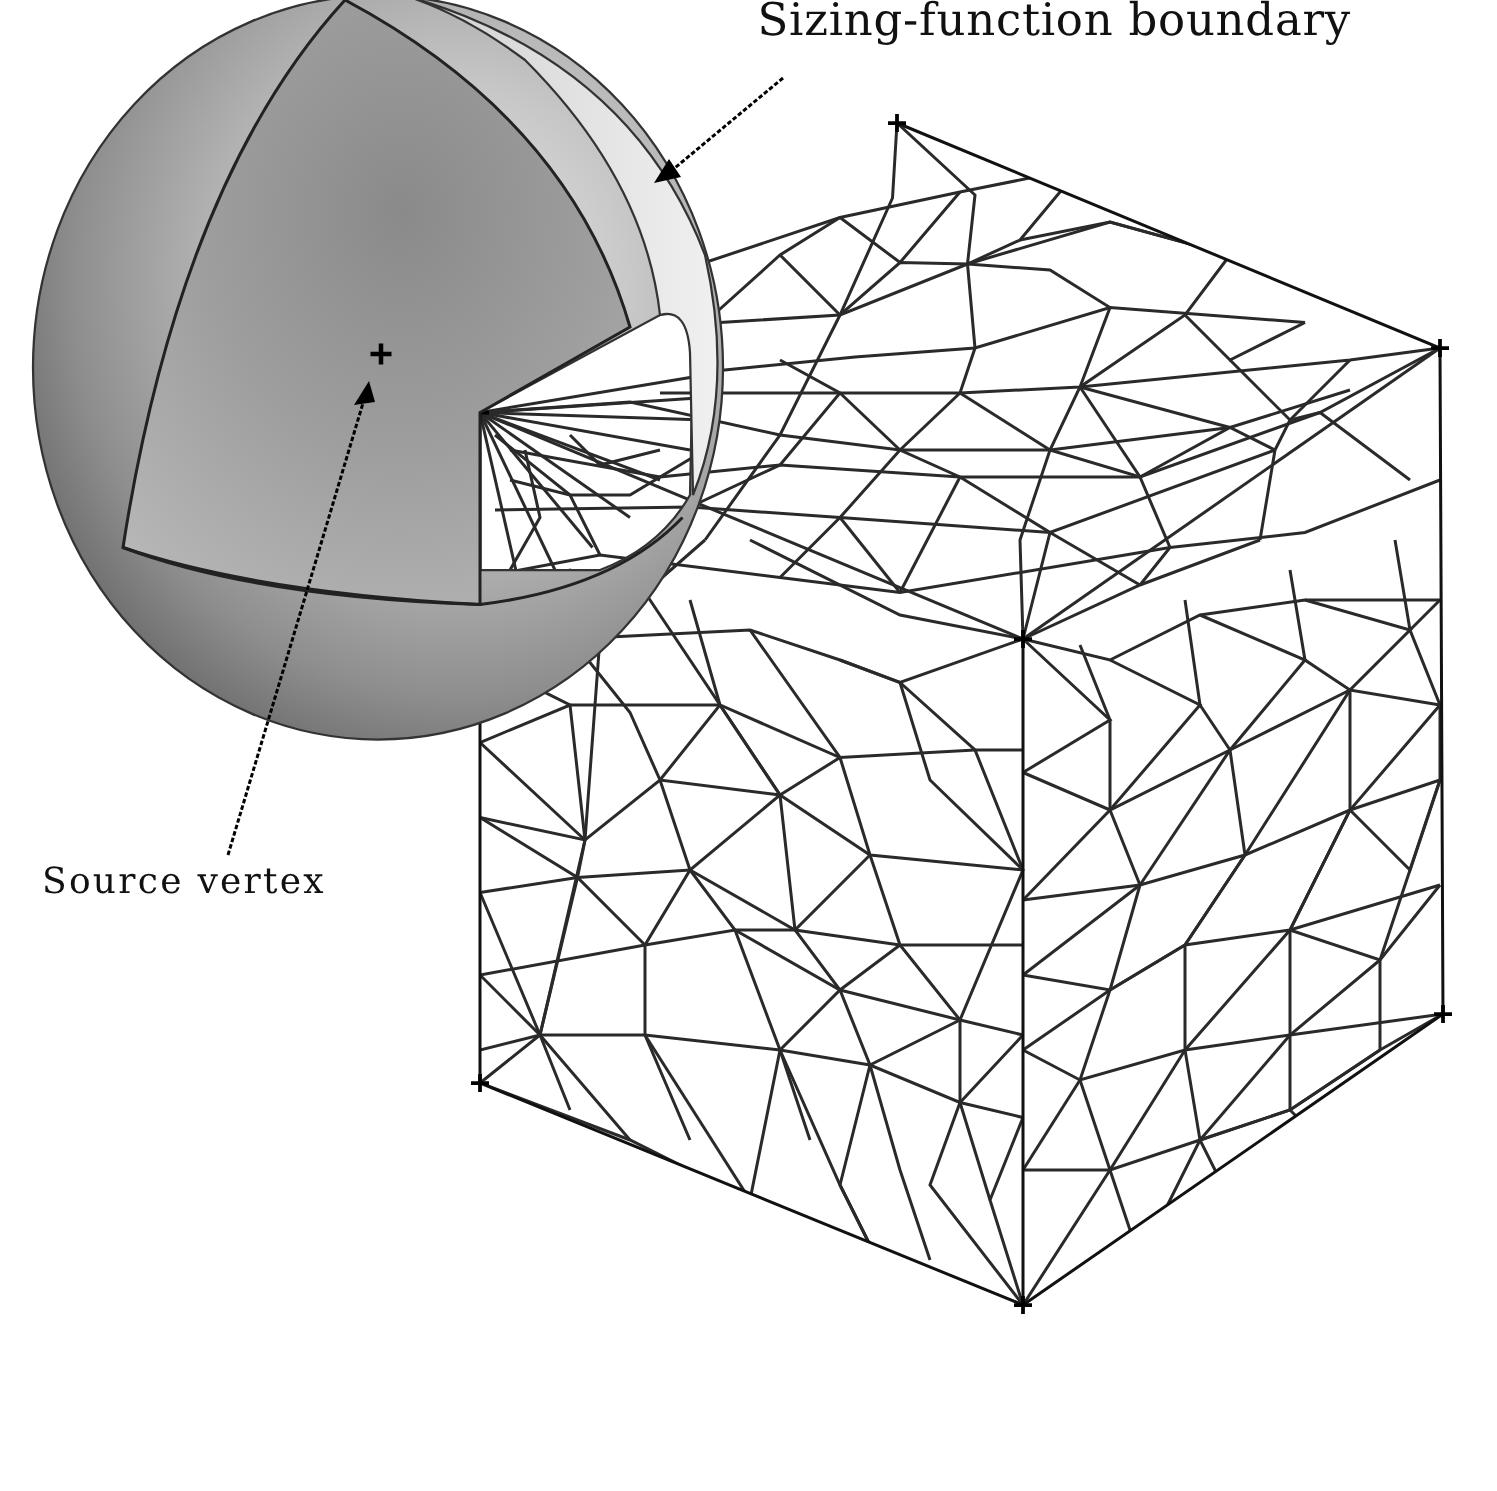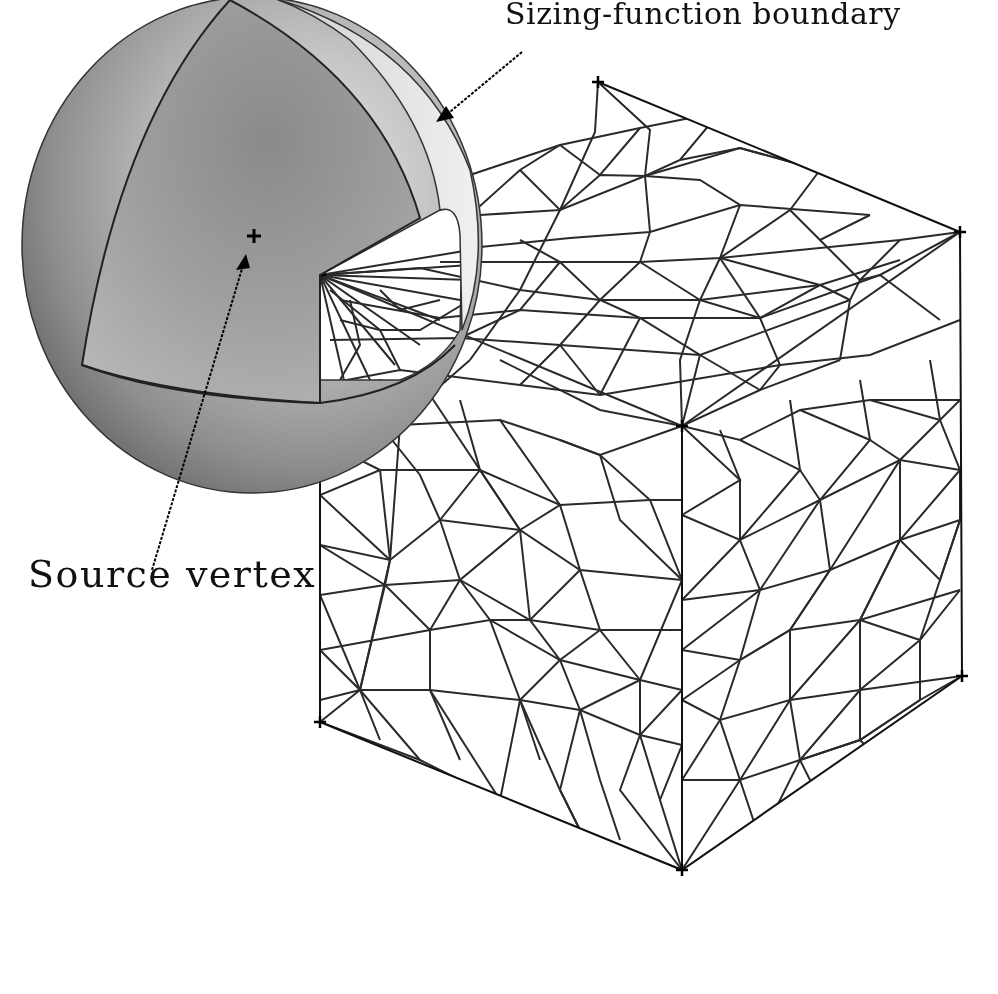--- a/index.html
+++ b/index.html
@@ -6,21 +6,21 @@
   body { width: 998px; height: 994px; position: relative; overflow: hidden; }
   #figure { position: absolute; left: 0; top: 0; width: 998px; height: 994px; }
   .label {
     position: absolute;
     font-family: "DejaVu Serif", "Liberation Serif", serif;
     color: #111;
     white-space: nowrap;
     letter-spacing: 0.5px;
   }
   #label-sizing { left: 505px; top: -4px; font-size: 30px; }
-  #label-source { left: 28px; top: 552px; font-size: 38px; letter-spacing: 1.5px; }
+  #label-source { left: 28px; top: 573px; font-size: 24px; letter-spacing: 1.5px; }
   .mesh line, .mesh polyline { stroke: #2a2a2a; stroke-width: 2; fill: none; }
   .edge { stroke: #111; stroke-width: 2; }
 </style>
 </head>
 <body>
 
 <svg id="figure" viewBox="0 0 998 994" xmlns="http://www.w3.org/2000/svg">
   <defs>
     <radialGradient id="sphereGrad" cx="0.62" cy="0.38" r="0.75">
       <stop offset="0" stop-color="#e8e8e8"></stop>

